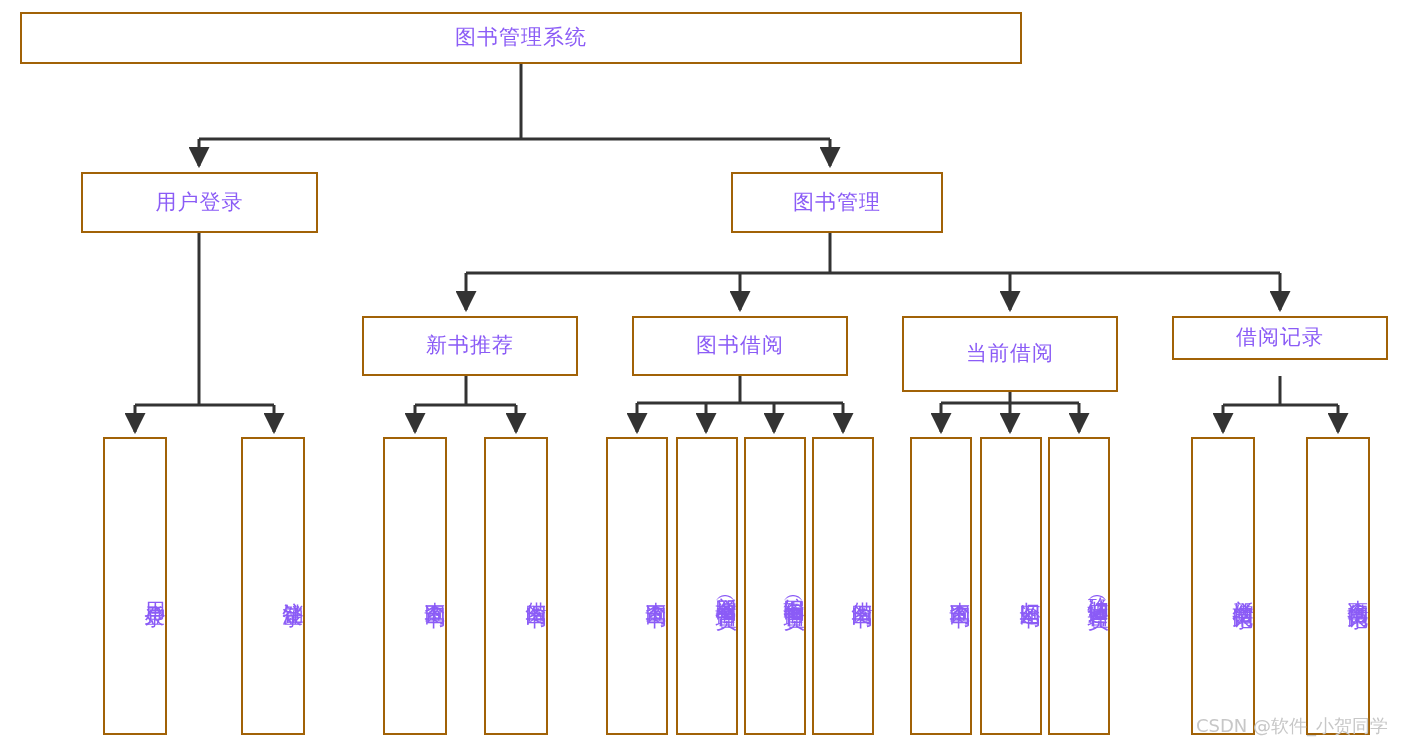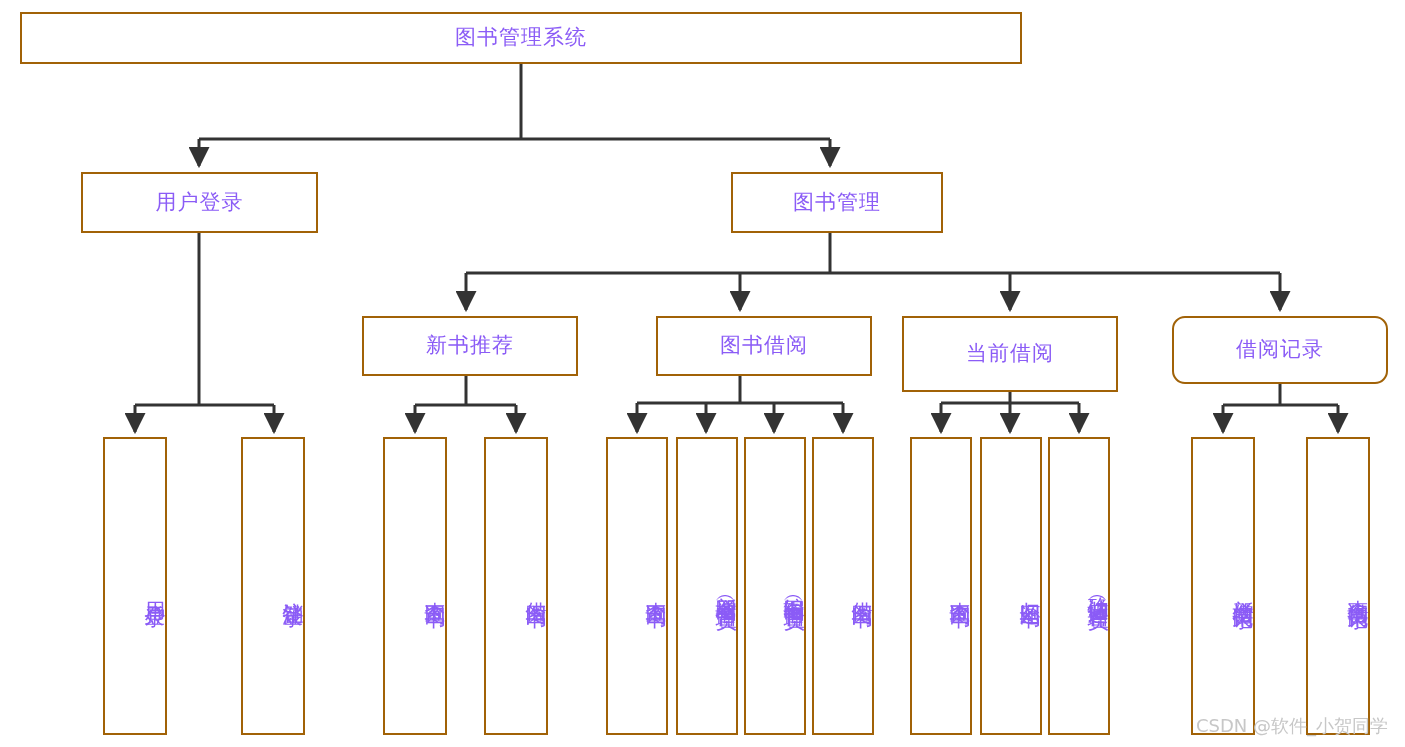--- a/index.html
+++ b/index.html
@@ -124,23 +124,23 @@
       <path d="M 1338 405 L 1338 432" marker-end="url(#arrow)"></path>
     </g>
   </svg>
 
   <div class="node h root" style="left:20px; top:12px; width:1002px; height:52px;">图书管理系统</div>
 
   <div class="node h" style="left:81px; top:172px; width:237px; height:61px;">用户登录</div>
   <div class="node h" style="left:712px; top:172px; width:212px; height:61px;margin-left:19px;">图书管理</div>
 
   <div class="node h" style="left:362px; top:316px; width:216px; height:60px;text-align:right;">新书推荐</div>
-  <div class="node h" style="left:632px; top:316px; width:216px; height:60px;margin-left:24px;">图书借阅</div>
+  <div class="node h" style="left:632px; top:316px; width:216px; height:60px;">图书借阅</div>
   <div class="node h" style="left:902px; top:316px; width:216px; height:76px;">当前借阅</div>
-  <div class="node h" style="left:1172px; top:316px; width:216px; height:68px;border-radius:13px;">借阅记录</div>
+  <div class="node h" style="left:1172px; top:316px; width:216px; height:44px;">借阅记录</div>
 
   <div class="node v" style="left:103px; top:437px; width:64px; height:298px;">
     <span>用户登录</span>
   </div>
   <div class="node v" style="left:241px; top:437px; width:64px; height:298px;">
     <span>注销登录</span>
   </div>
 
   <div class="node v" style="left:383px; top:437px; width:64px; height:298px;">
     <span>查询图书</span>

